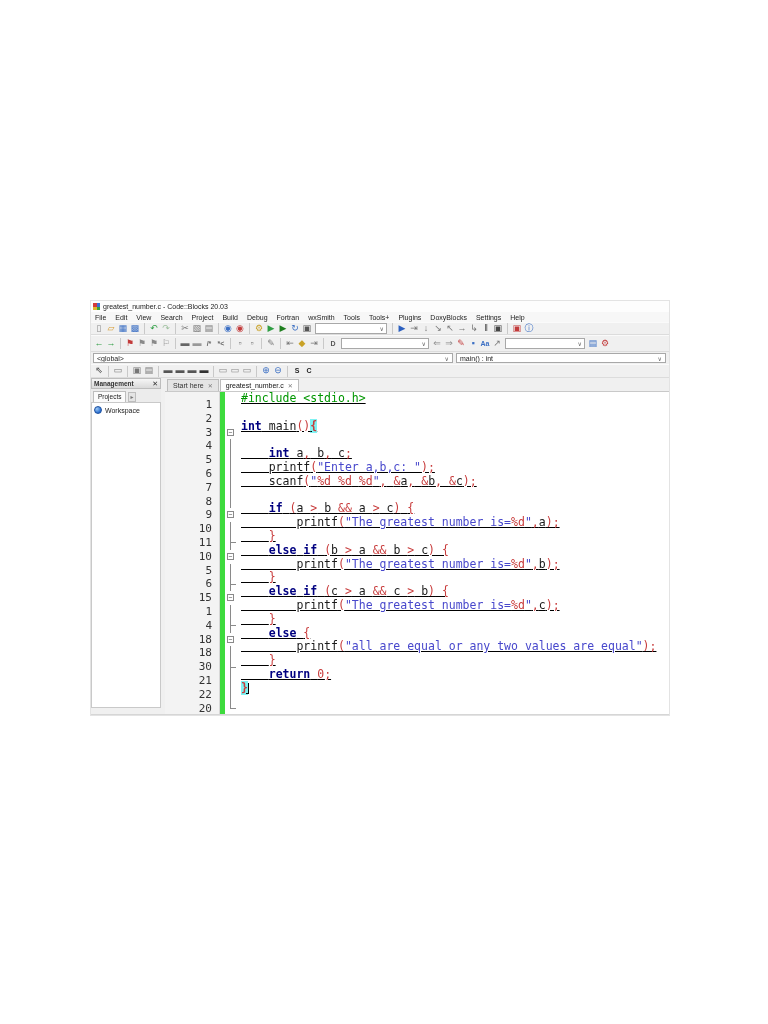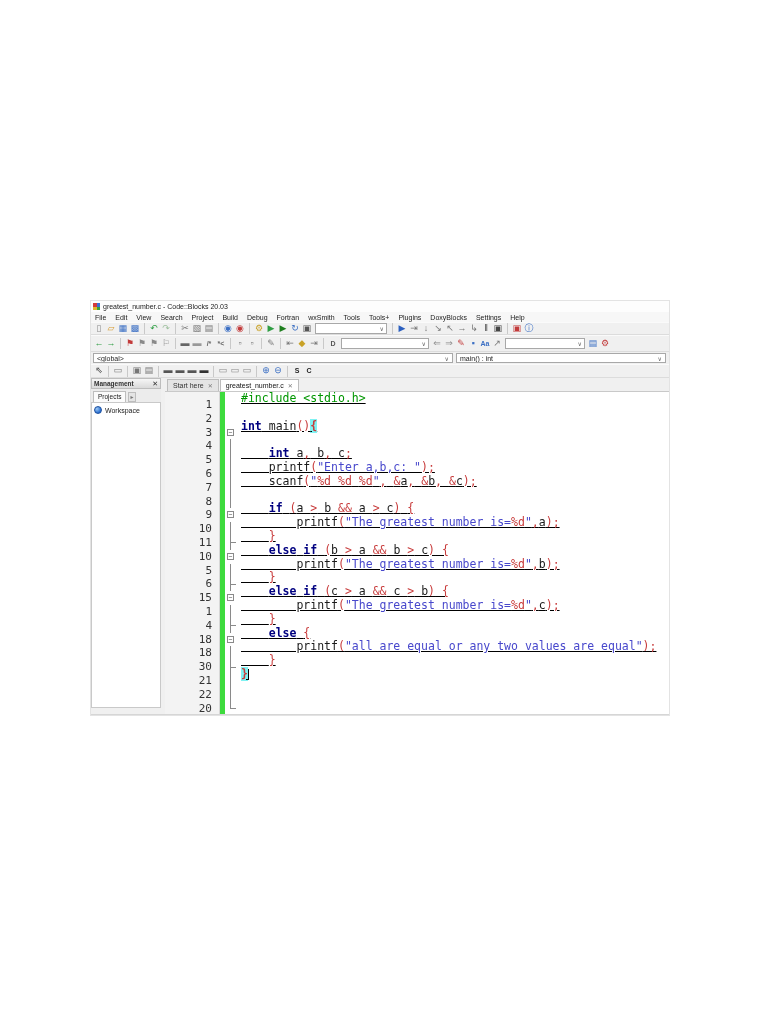--- a/index.html
+++ b/index.html
@@ -385,20 +385,21 @@
               <div class="cline"><span class="ti">    </span><span class="to">}</span></div>
               <div class="cline"><span class="ti">    </span><span class="tk">else</span><span class="ti"> </span><span class="tk">if</span><span class="ti"> </span><span class="to">(</span><span class="ti">b </span><span class="to">&gt;</span><span class="ti"> a </span><span class="to">&amp;&amp;</span><span class="ti"> b </span><span class="to">&gt;</span><span class="ti"> c</span><span class="to">)</span><span class="ti"> </span><span class="to">{</span></div>
               <div class="cline"><span class="ti">        printf</span><span class="to">(</span><span class="ts">"The greatest number is=</span><span class="tf">%d</span><span class="ts">"</span><span class="to">,</span><span class="ti">b</span><span class="to">);</span></div>
               <div class="cline"><span class="ti">    </span><span class="to">}</span></div>
               <div class="cline"><span class="ti">    </span><span class="tk">else</span><span class="ti"> </span><span class="tk">if</span><span class="ti"> </span><span class="to">(</span><span class="ti">c </span><span class="to">&gt;</span><span class="ti"> a </span><span class="to">&amp;&amp;</span><span class="ti"> c </span><span class="to">&gt;</span><span class="ti"> b</span><span class="to">)</span><span class="ti"> </span><span class="to">{</span></div>
               <div class="cline"><span class="ti">        printf</span><span class="to">(</span><span class="ts">"The greatest number is=</span><span class="tf">%d</span><span class="ts">"</span><span class="to">,</span><span class="ti">c</span><span class="to">);</span></div>
               <div class="cline"><span class="ti">    </span><span class="to">}</span></div>
               <div class="cline"><span class="ti">    </span><span class="tk">else</span><span class="ti"> </span><span class="to">{</span></div>
               <div class="cline"><span class="ti">        printf</span><span class="to">(</span><span class="ts">"all are equal or any two values are equal"</span><span class="to">);</span></div>
               <div class="cline"><span class="ti">    </span><span class="to">}</span></div>
+              <div class="cline"><span class="ti">    </span><span class="tk">return</span><span class="ti"> </span><span class="tn">0</span><span class="to">;</span></div>
               <div class="cline"><span class="th">}</span><span class="caret"></span></div>
               <div class="cline"></div>
             </div>
         </div>
       </div>
 
     </div>
 
     <div class="bottomstrip"></div>
   </div>

